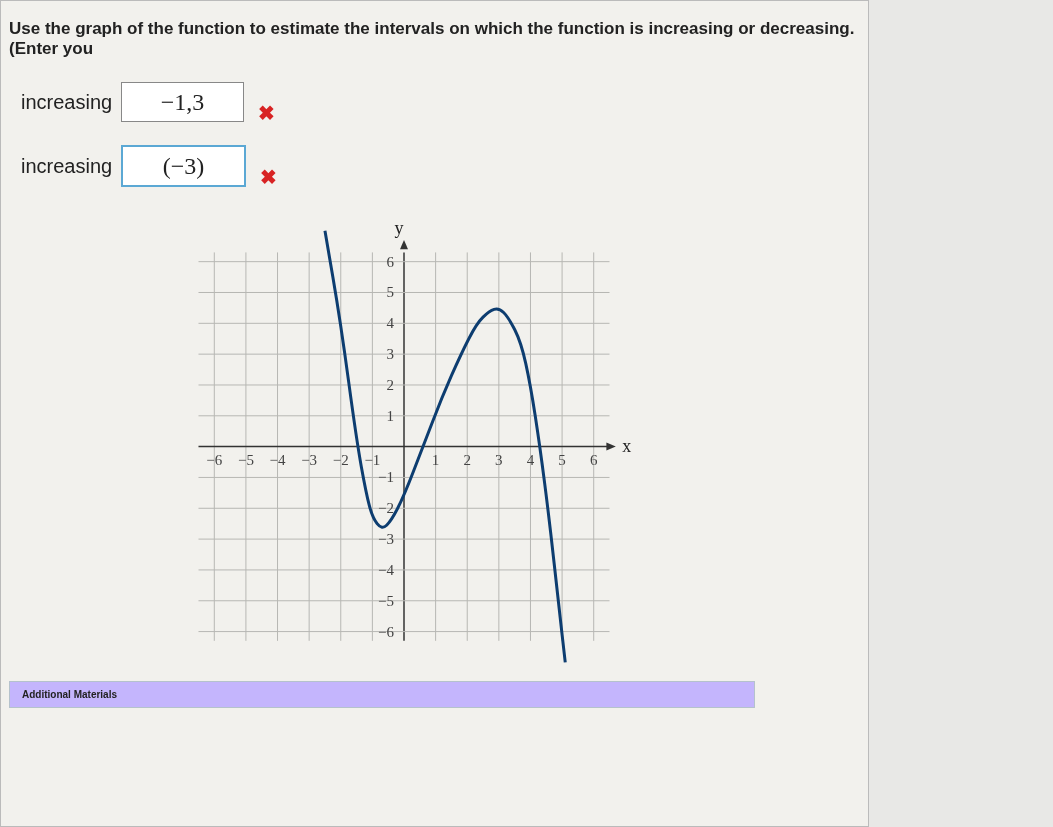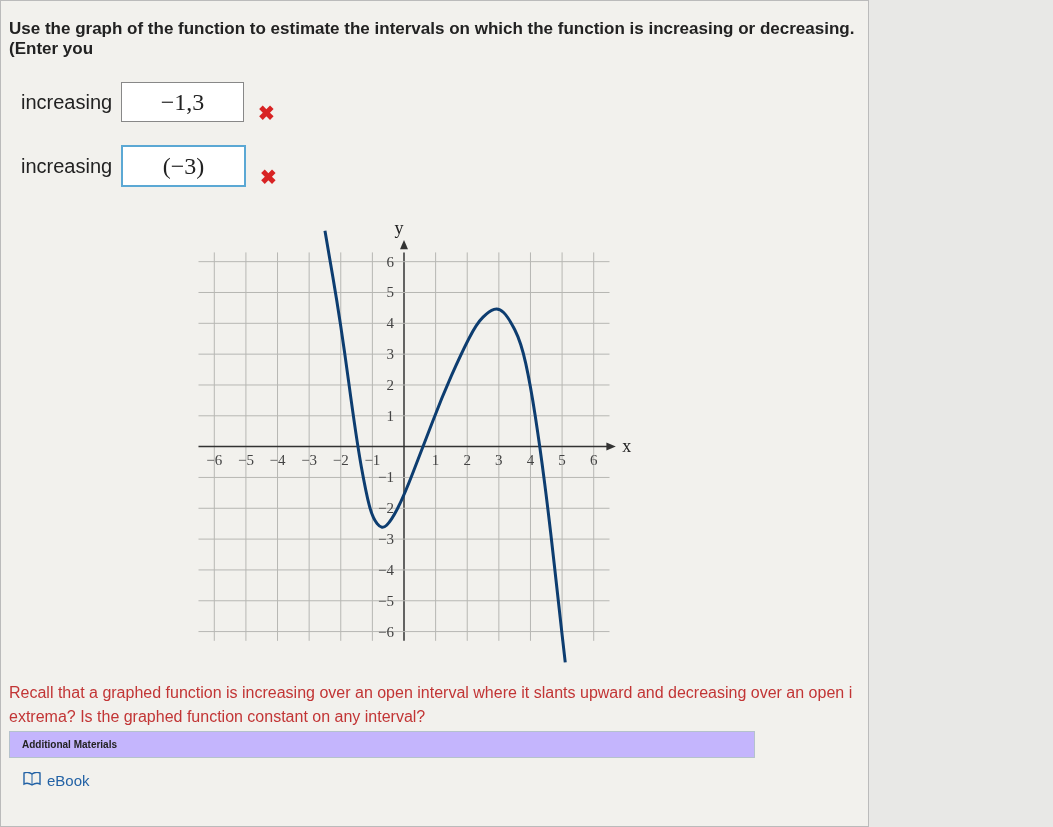--- a/index.html
+++ b/index.html
@@ -171,27 +171,17 @@
         <text x="235" y="213.796992481203" class="tick-text" text-anchor="end">1</text>
         <text x="235" y="182.96992481203006" class="tick-text" text-anchor="end">2</text>
         <text x="235" y="152.14285714285714" class="tick-text" text-anchor="end">3</text>
         <text x="235" y="121.3157894736842" class="tick-text" text-anchor="end">4</text>
         <text x="235" y="90.48872180451127" class="tick-text" text-anchor="end">5</text>
         <text x="235" y="59.66165413533834" class="tick-text" text-anchor="end">6</text>
         <path d="M165.95588235294116 23.83458646616541 Q 165.95588235294116 23.83458646616541 173.86029411764707 70.07518796992481 Q 181.76470588235296 116.3157894736842 189.66911764705884 174.88721804511277 Q 197.5735294117647 233.45864661654133 202.31617647058823 259.6616541353384 Q 207.05882352941177 285.8646616541354 210.22058823529412 298.1954887218045 Q 213.38235294117646 310.52631578947364 218.125 316.69172932330827 Q 222.8676470588235 322.8571428571429 227.61029411764704 318.23308270676694 Q 232.35294117647058 313.609022556391 238.6764705882353 301.2781954887218 Q 245 288.9473684210526 254.48529411764704 264.2857142857143 Q 263.9705882352941 239.62406015037593 273.45588235294116 214.96240601503757 Q 282.94117647058823 190.30075187969922 292.42647058823525 168.72180451127818 Q 301.9117647058823 147.14285714285714 309.8161764705882 131.72932330827066 Q 317.7205882352941 116.3157894736842 324.0441176470588 110.15037593984962 Q 330.36764705882354 103.98496240601503 335.1102941176471 102.44360902255639 Q 339.8529411764706 100.90225563909775 344.59558823529414 105.52631578947367 Q 349.3382352941177 110.15037593984961 355.6617647058824 122.48120300751879 Q 361.9852941176471 134.81203007518798 366.7279411764706 156.39097744360902 Q 371.47058823529414 177.96992481203006 376.2132352941177 208.796992481203 Q 380.95588235294116 239.62406015037593 385.69852941176464 276.61654135338347 Q 390.4411764705882 313.609022556391 395.1838235294117 356.76691729323306 Q 399.92647058823525 399.92481203007515 403.08823529411757 427.6691729323308 L 406.24999999999994 455.4135338345865" class="curve"></path>
       </svg>
   </div>
 
-  <div class="hint">Recall that a graphed function is increasing over an open interval where it slants upward and decreasing over an open i extrema? Is the graphed function constant on any interval?</div>
 
   <div class="materials-bar">Additional Materials</div>
 
-  <div class="ebook">
-    <span class="book-icon">
-      <svg width="18" height="14" viewBox="0 0 18 14">
-        <path d="M1 1 C3 0 6 0 9 2 C12 0 15 0 17 1 L17 12 C15 11 12 11 9 13 C6 11 3 11 1 12 Z" fill="none" stroke="#2362a5" stroke-width="1.4"></path>
-        <line x1="9" y1="2" x2="9" y2="13" stroke="#2362a5" stroke-width="1"></line>
-      </svg>
-    </span>
-    <span>eBook</span>
-  </div>
 
 </div>
 
 </body></html>

